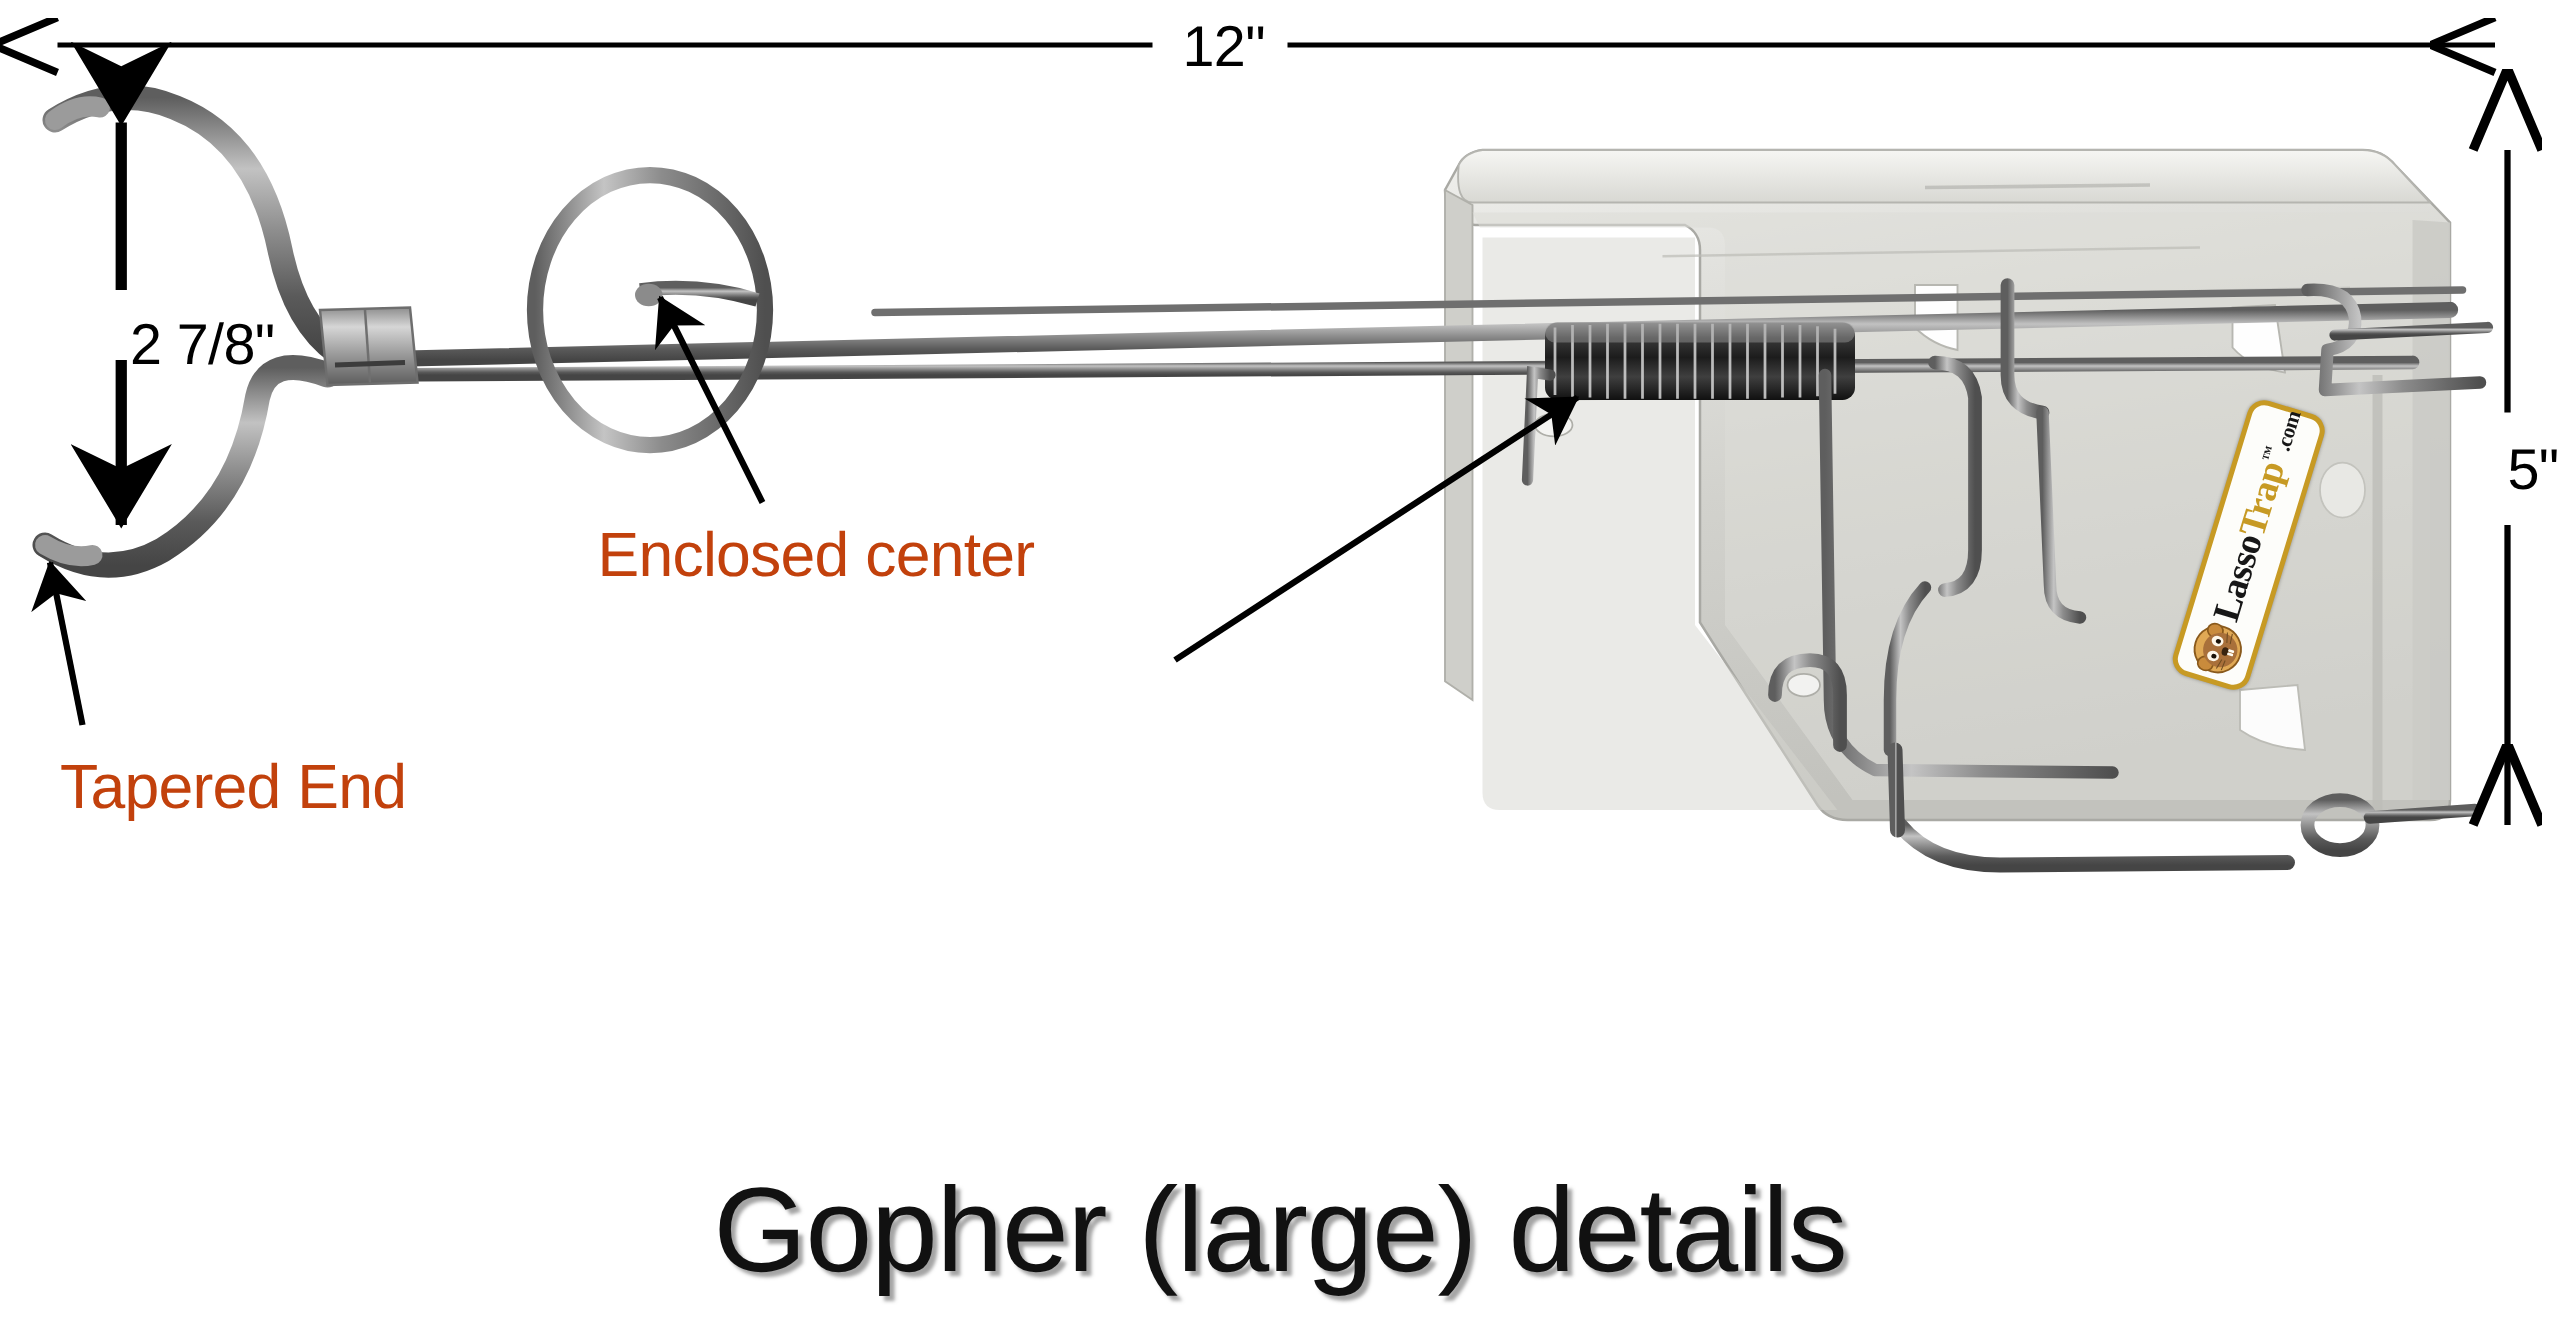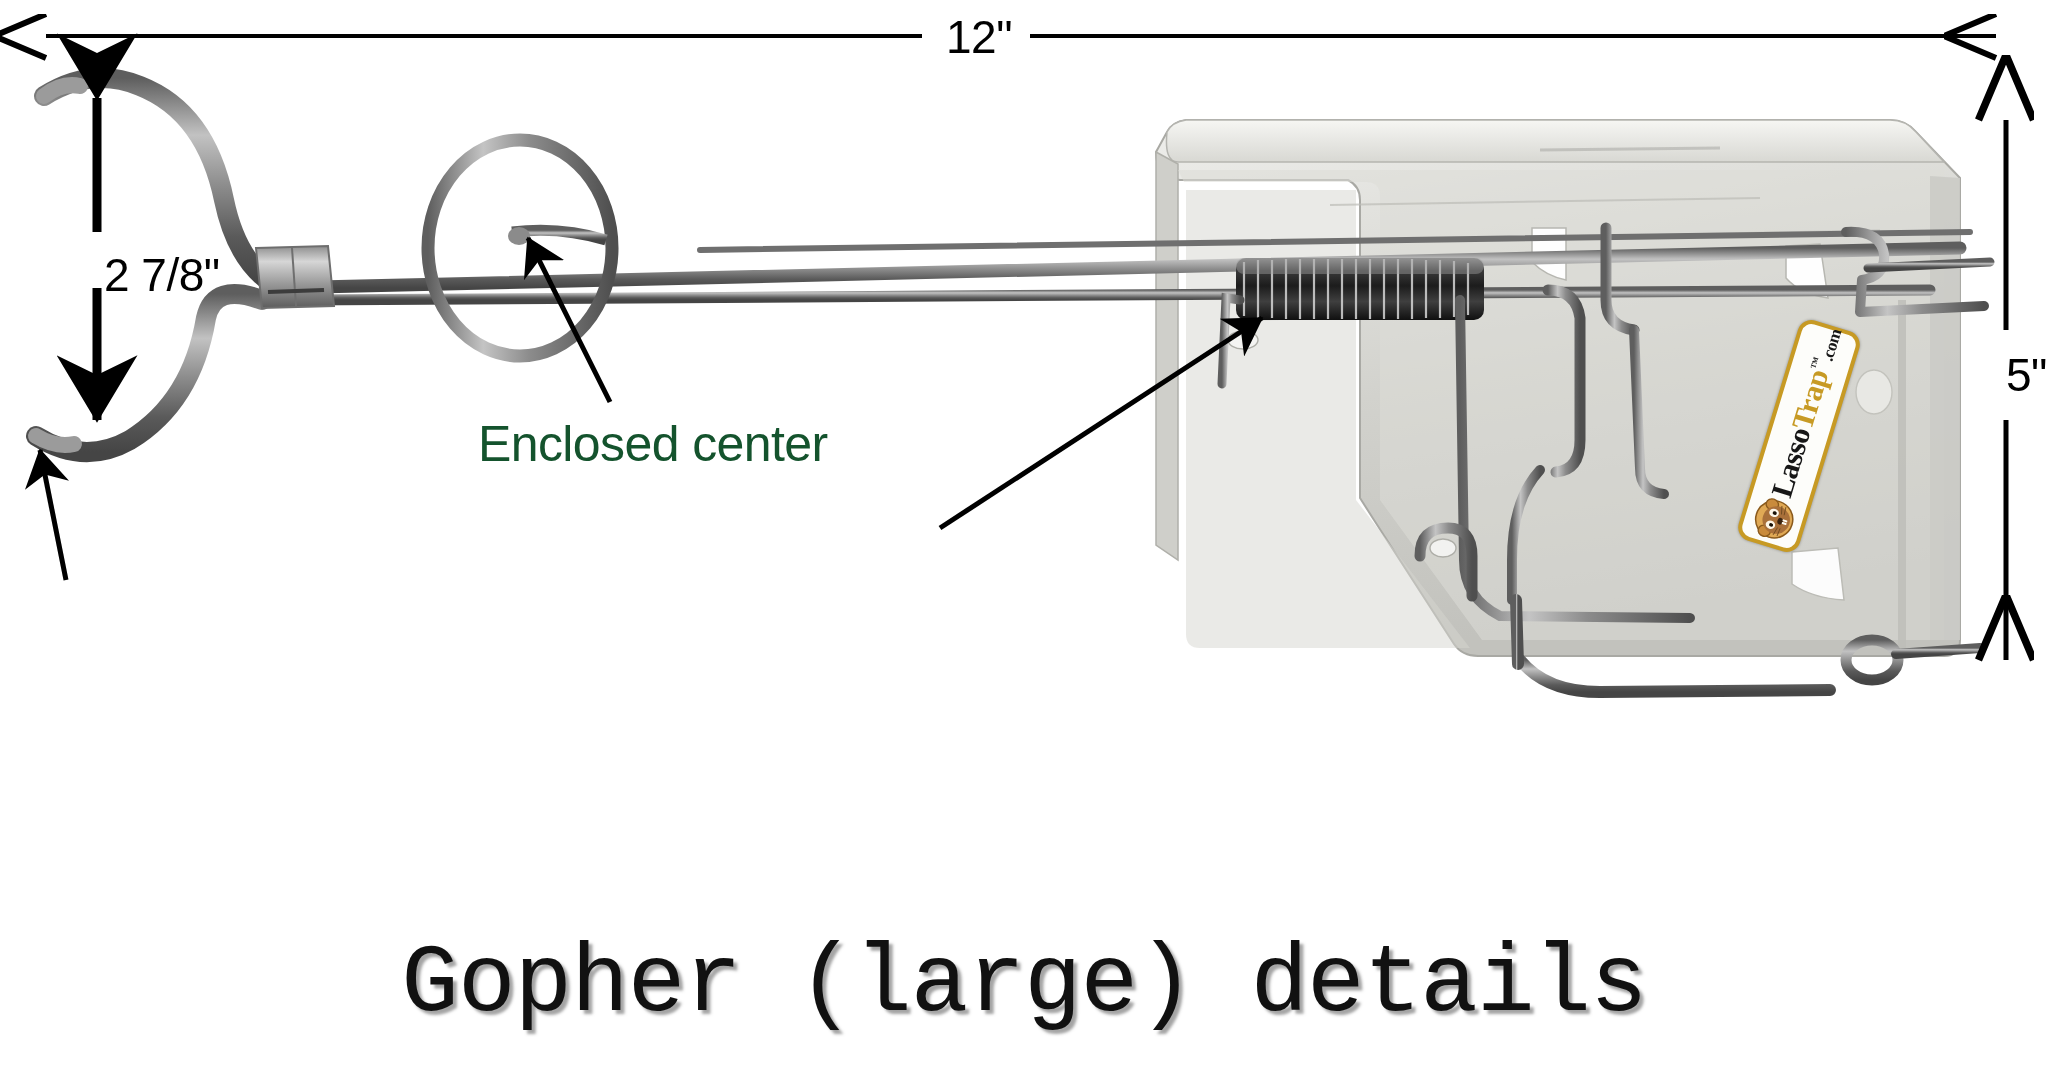--- a/index.html
+++ b/index.html
@@ -15,32 +15,32 @@
     position:absolute;color:#000;font-weight:400;
     font-family:"Liberation Sans","DejaVu Sans",sans-serif;
     white-space:nowrap;letter-spacing:-0.5px;
   }
   #dim-12-label{left:946px;top:10px;font-size:46px;}
   #dim-5-label{left:2006px;top:348px;font-size:46px;}
   #dim-278-label{left:104px;top:248px;font-size:46px;}
 
   
   .callout-label{
-    position:absolute;color:#14532d;white-space:nowrap;
+    position:absolute;color:#c2410c;white-space:nowrap;
     font-family:"Liberation Sans","DejaVu Sans",sans-serif;
     font-size:50px;font-weight:400;letter-spacing:-0.6px;
   }
   #label-tapered-end{left:48px;top:600px;}
   #label-enclosed-center{left:478px;top:415px;}
   #label-thicker-spring{left:650px;top:540px;}
 
   
   #page-title{
     position:absolute;left:0;top:930px;width:2048px;text-align:center;
-    font-family:Liberation Mono, monospace;
+    font-family:Liberation Sans, sans-serif;
     font-size:96px;font-weight:400;color:#111;letter-spacing:-1px;
     text-shadow:4px 4px 3px rgba(90,90,90,.55);
   }
 
   
   #vector-layer{position:absolute;left:0;top:0;width:2048px;height:1070px;}
   #photo-layer{position:absolute;left:0;top:0;width:2048px;height:1070px;}
 
   
   #brand-sticker{
@@ -284,19 +284,20 @@
     </svg>
     <div class="wordmark"><span class="w-lasso">Lasso</span><span class="w-trap">Trap</span><span class="w-tm">™</span><span class="w-com">.com</span></div>
   </div>
 
   <div class="dim-label" id="dim-12-label">12"</div>
 
   <div class="dim-label" id="dim-5-label">5"</div>
 
   <div class="dim-label" id="dim-278-label">2 7/8"</div>
 
+  <div class="callout-label" id="label-tapered-end">Tapered End</div>
 
   <div class="callout-label" id="label-enclosed-center">Enclosed center</div>
 
 
   <div id="page-title">Gopher (large) details</div>
 
 </div>
 
 </body></html>

